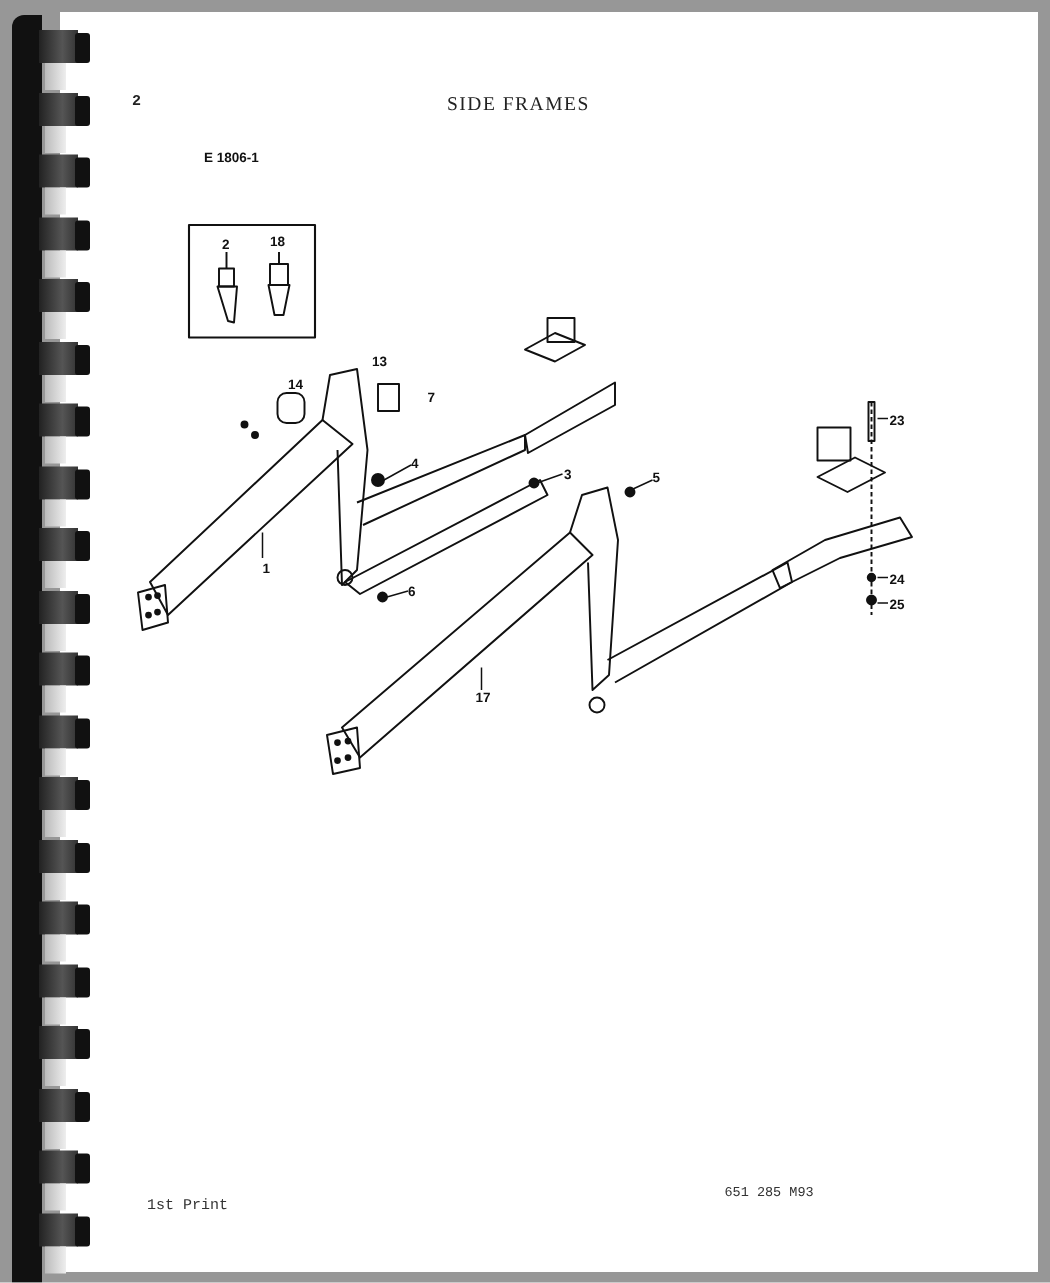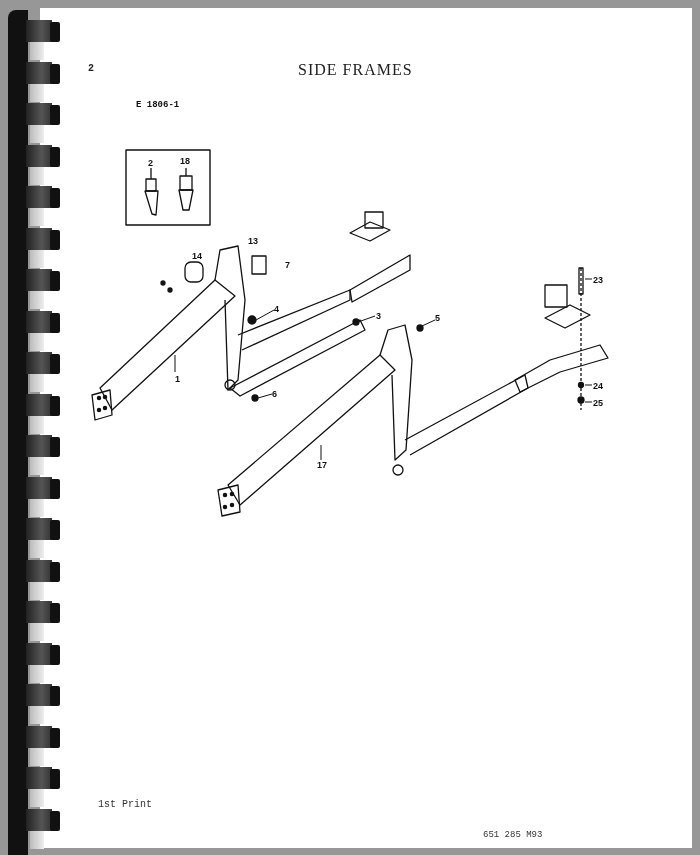--- a/index.html
+++ b/index.html
@@ -4,24 +4,24 @@
 <style>
   html, body { margin:0; padding:0; }
   body { width:700px; height:855px; background:#979797; position:relative; overflow:hidden; font-family:"Liberation Mono", monospace; }
   .paper { position:absolute; left:40px; top:8px; width:652px; height:840px; background:#fff; }
   .spine { position:absolute; left:8px; top:10px; width:20px; height:845px; background:#111; border-radius:8px 0 0 0; }
   .ring { position:absolute; left:26px; width:36px; height:26px; }
   .ring .a { position:absolute; left:0; top:0; width:26px; height:22px; background:linear-gradient(90deg,#222,#555 60%,#333); }
   .ring .b { position:absolute; left:24px; top:2px; width:10px; height:20px; background:#111; border-radius:2px; }
   .ring .g { position:absolute; left:4px; top:22px; width:14px; height:18px; background:linear-gradient(90deg,#bbb,#eee); }
   .pagenum { position:absolute; left:88px; top:63px; font-size:10px; font-weight:bold; color:#222; }
-  .title { position:absolute; left:298px; top:61px; font-family:"Liberation Serif", serif; font-size:16px; letter-spacing:1px; color:#222;text-align:right; }
-  .code { position:absolute; left:136px; top:100px; font-family:Liberation Mono, monospace; font-size:9px; font-weight:bold; color:#111; }
+  .title { position:absolute; left:298px; top:61px; font-family:"Liberation Serif", serif; font-size:13px; letter-spacing:1px; color:#222;text-align:right; }
+  .code { position:absolute; left:136px; top:100px; font-family:Liberation Sans, sans-serif; font-size:9px; font-weight:bold; color:#111; }
   .footer-left { position:absolute; left:98px; top:799px; font-size:10px; color:#333; }
-  .footer-right { position:absolute; left:483px; top:790px; font-size:9px; color:#333;margin-top:40px; }
+  .footer-right { position:absolute; left:483px; top:790px; font-size:9px; color:#333; }
   svg.diagram { position:absolute; left:0; top:0; }
   .lbl { font-family:"Liberation Sans", sans-serif; font-size:9px; font-weight:bold; fill:#111; }
 </style>
 </head>
 <body>
 
 <div class="paper"></div>
 <div class="spine"></div>
 <div id="rings">
     <div class="ring" style="top: 20px;">

